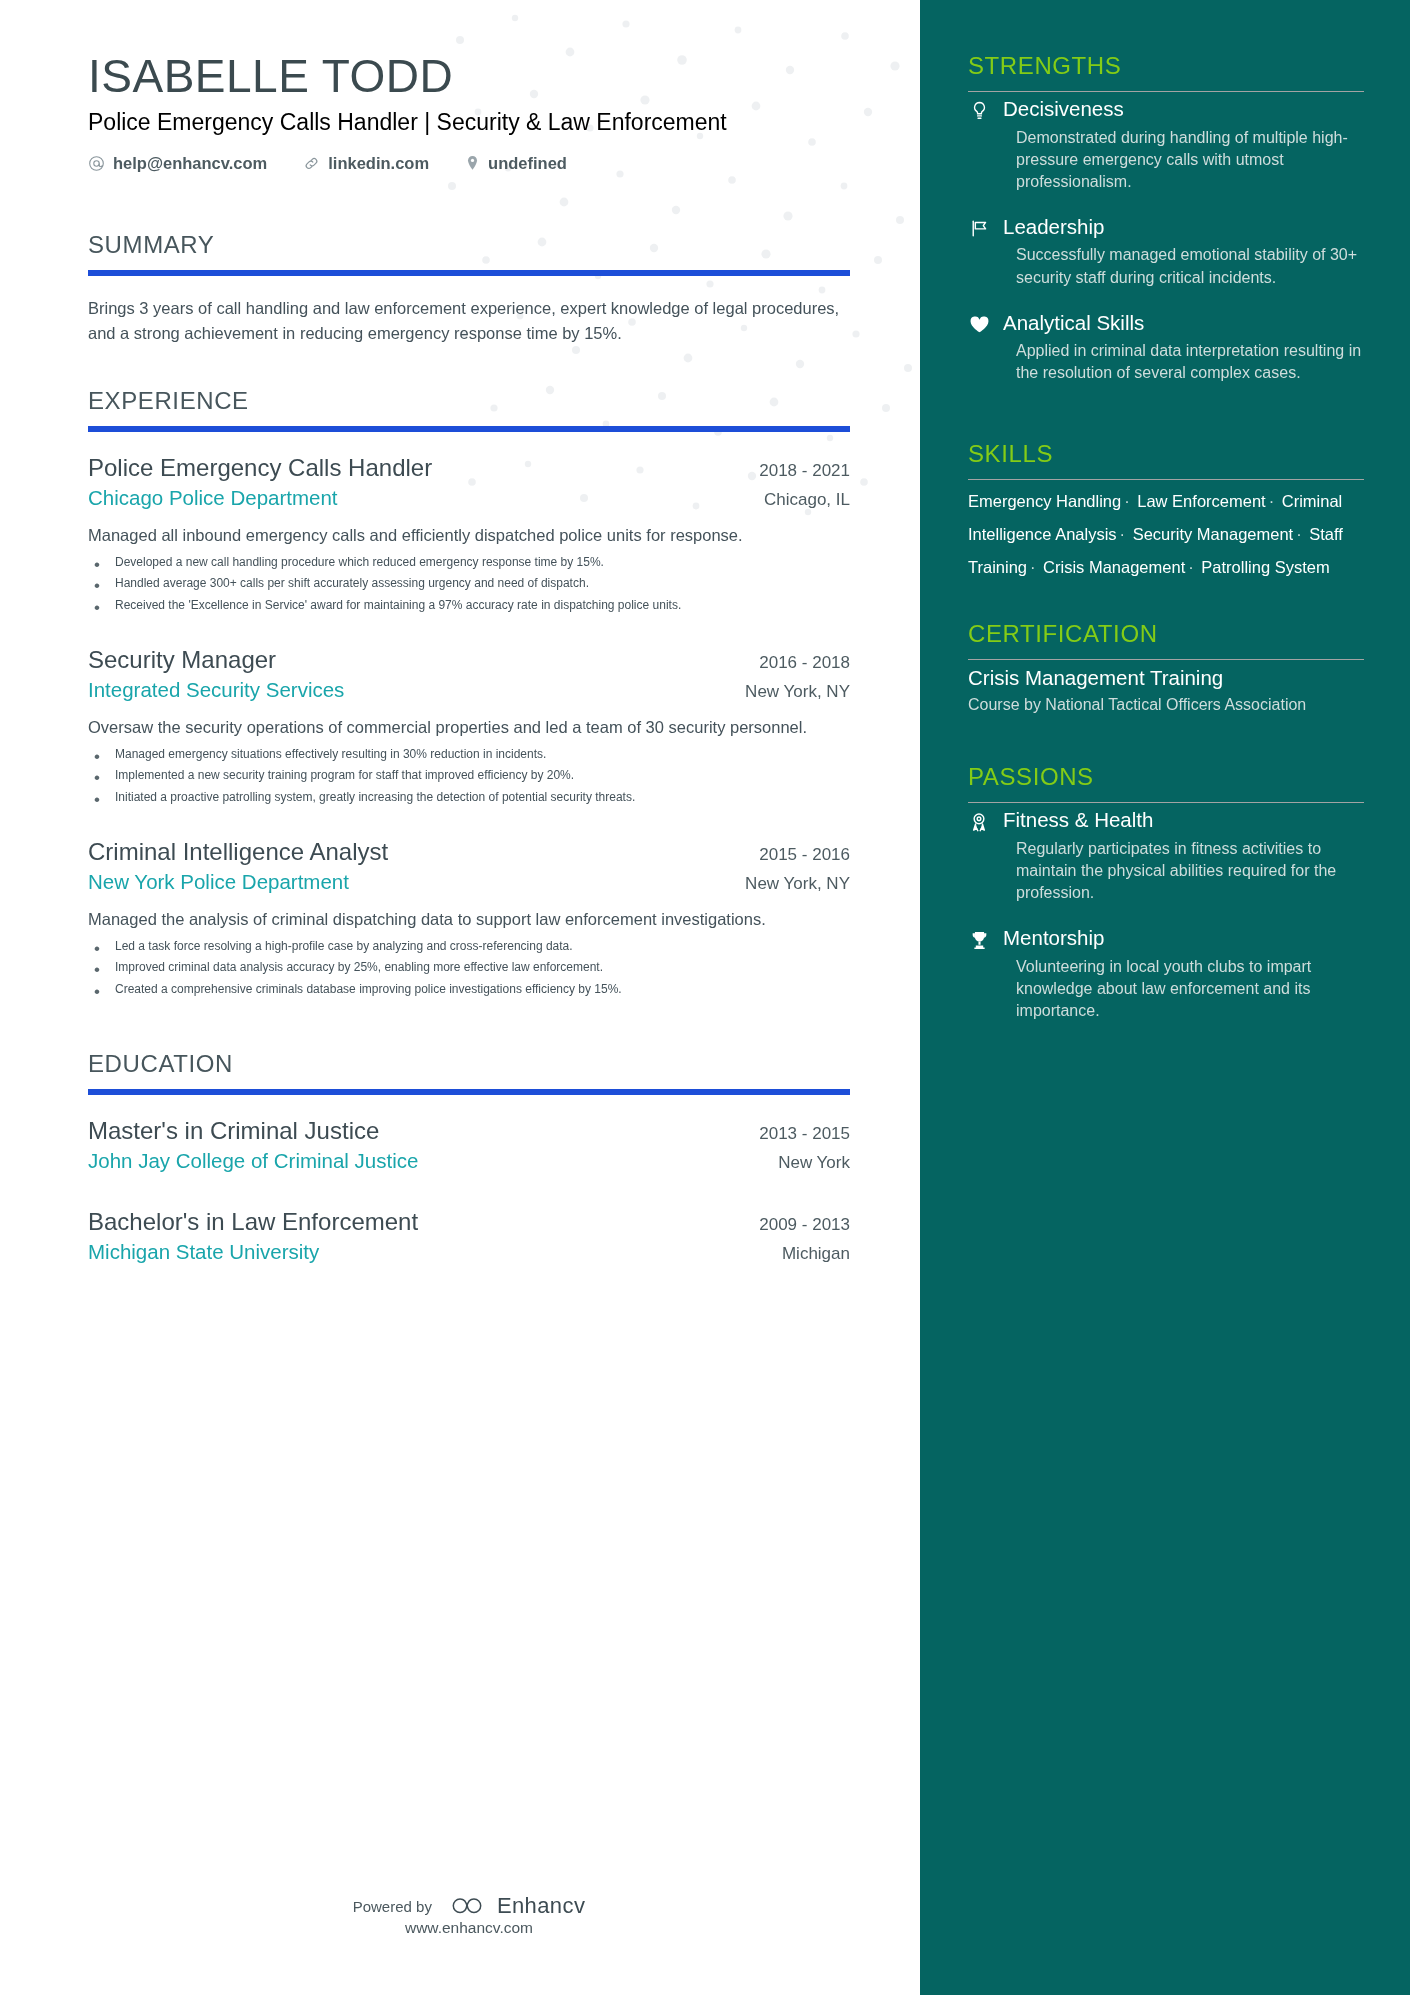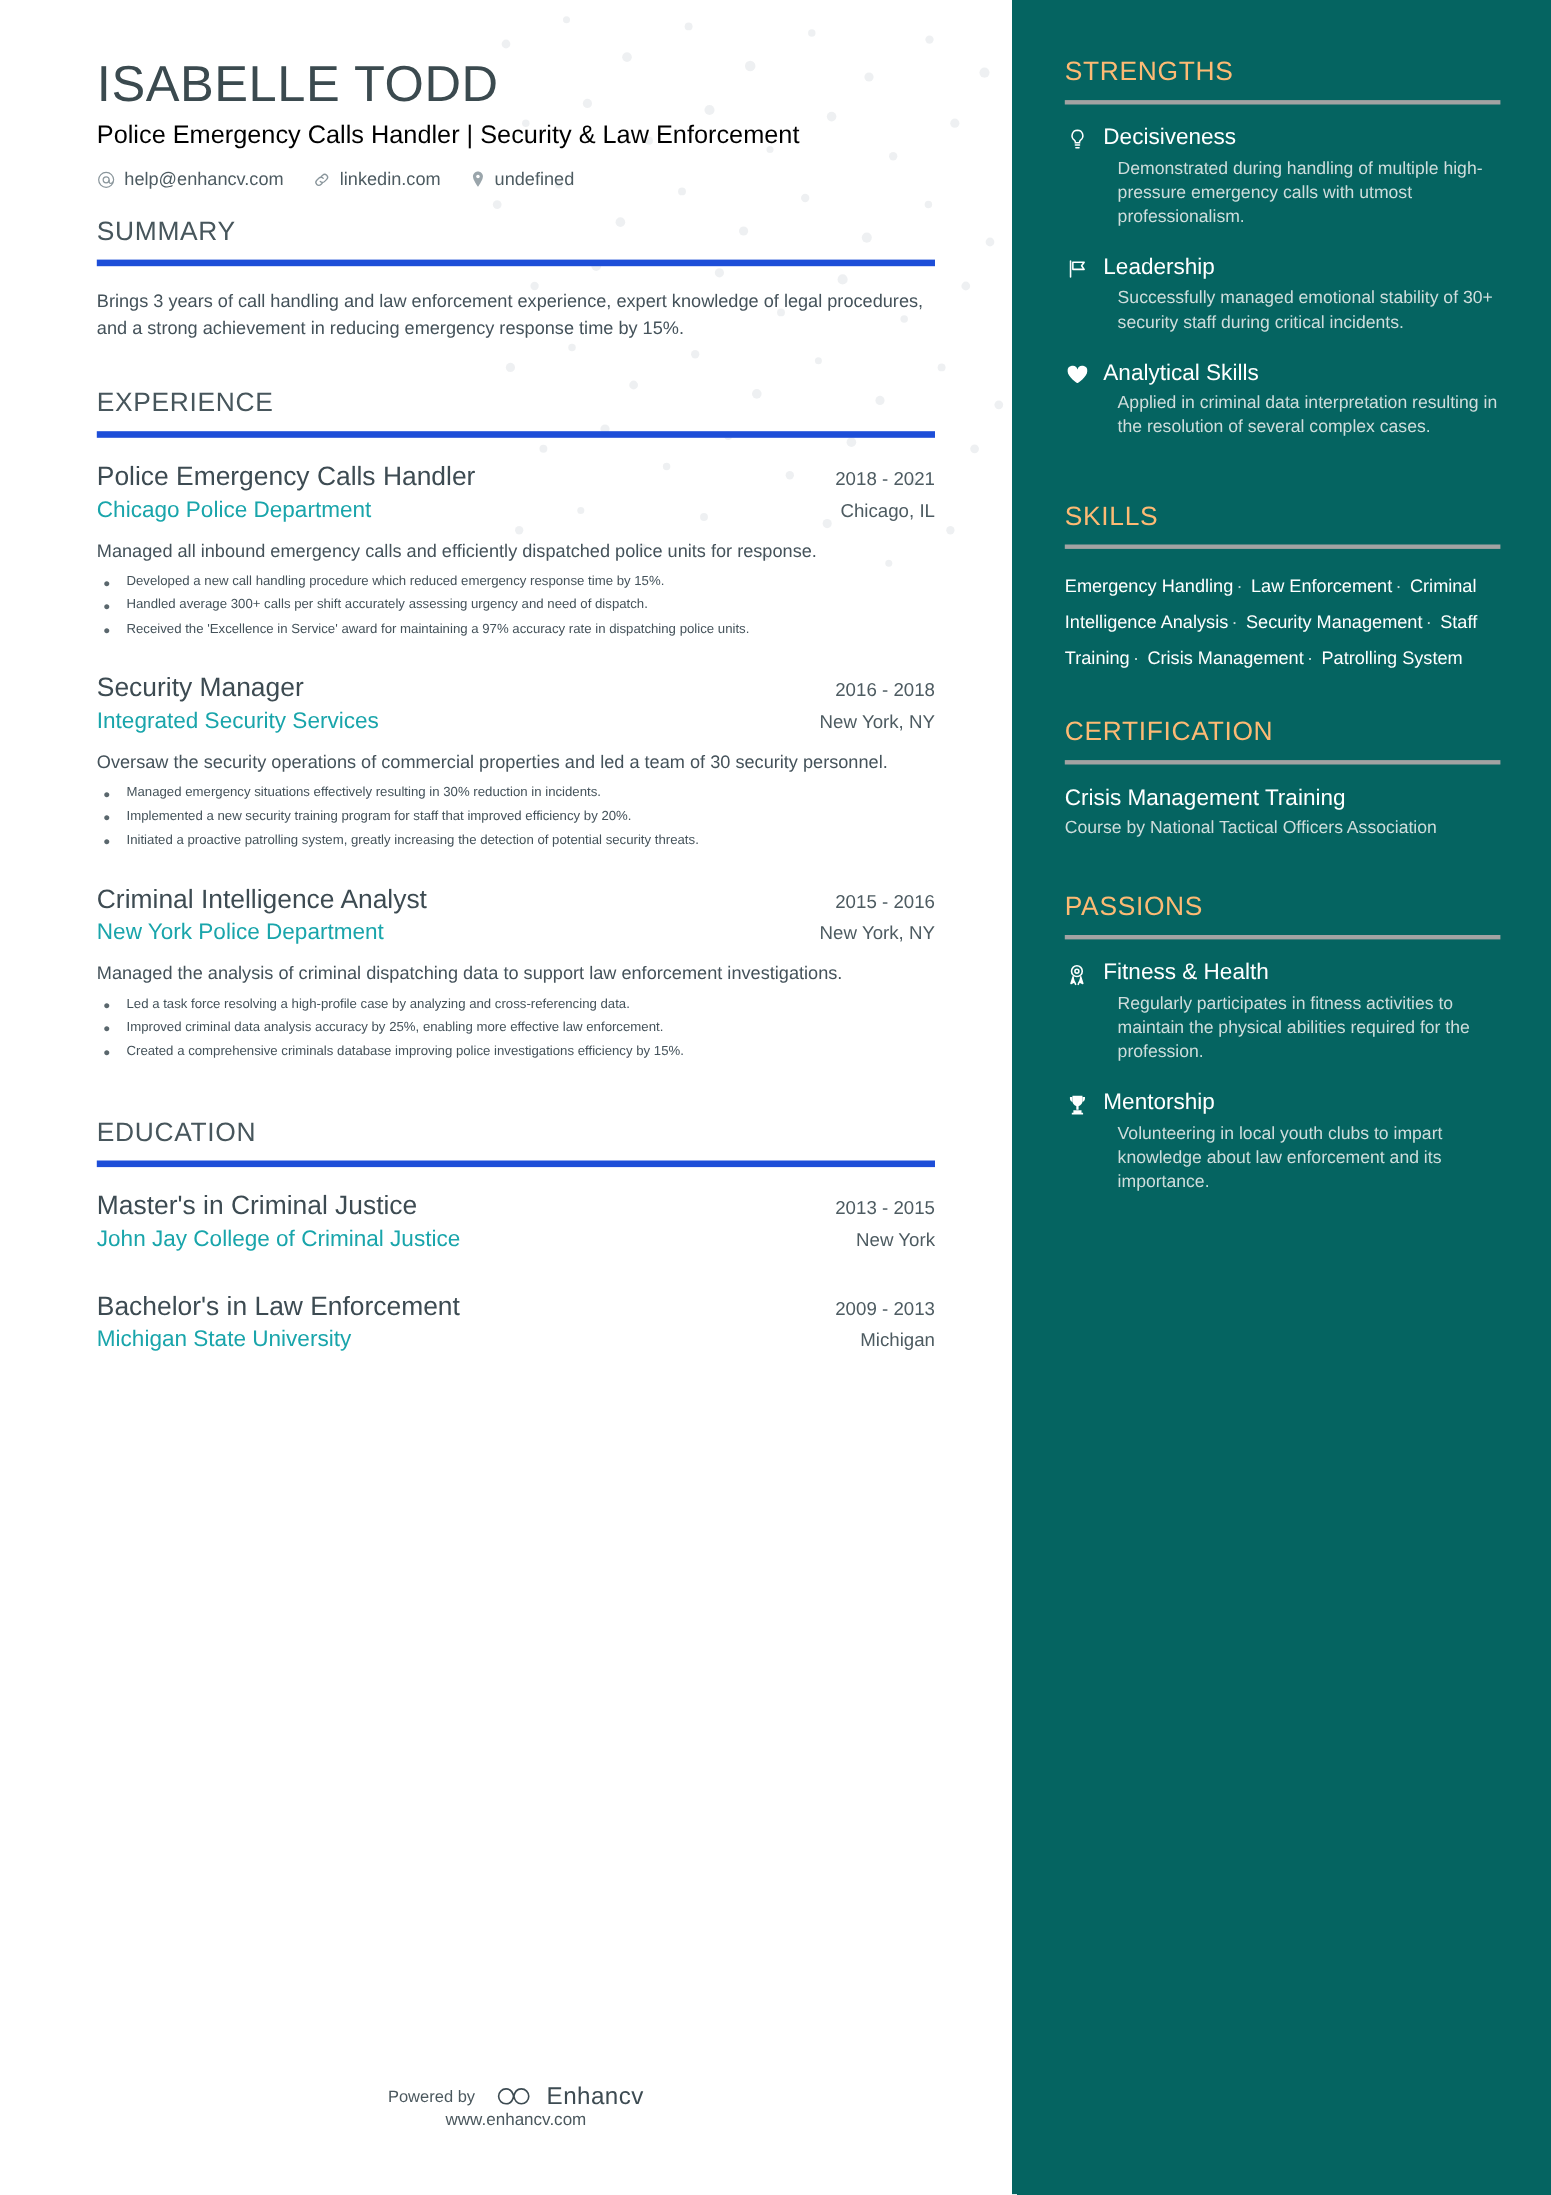--- a/index.html
+++ b/index.html
@@ -55,22 +55,23 @@
     line-height: 1.24;
     font-weight: 400;
     margin-bottom: 18px;
     max-width: 700px;
   }
 
   .contacts {
     position: relative;
     display: flex;
     align-items: center;
-    gap: 26px;
-    margin-bottom: 24px;
+    gap: 36px;
+    margin-bottom: 58px;
+    font-weight: bold;
   }
   .contact {
     display: flex;
     align-items: center;
     gap: 8px;
     font-size: 16.5px;
     color: #4d5b61;
   }
   .contact svg { display: block; }
 
@@ -172,24 +173,24 @@
   
   .right {
     position: relative;
     width: 490px;
     height: 100%;
     background: #056461;
     padding: 52px 46px 0 48px;
     color: #ffffff;
   }
   .right .section-head {
-    color: #fdba74;
-    border-bottom: 4px solid #a3a3a3;
+    color: #84cc16;
+    border-bottom: 1px solid #a3a3a3;
     font-size: 24px;
-    margin-bottom: 18px;
+    margin-bottom: 5px;
   }
 
   .strength { display: flex; gap: 13px; margin-bottom: 22px; }
   .strength .ico {
     width: 22px; min-width: 22px;
     padding-top: 4px;
     display: flex; justify-content: center;
   }
   .strength-title {
     font-size: 20.5px;

